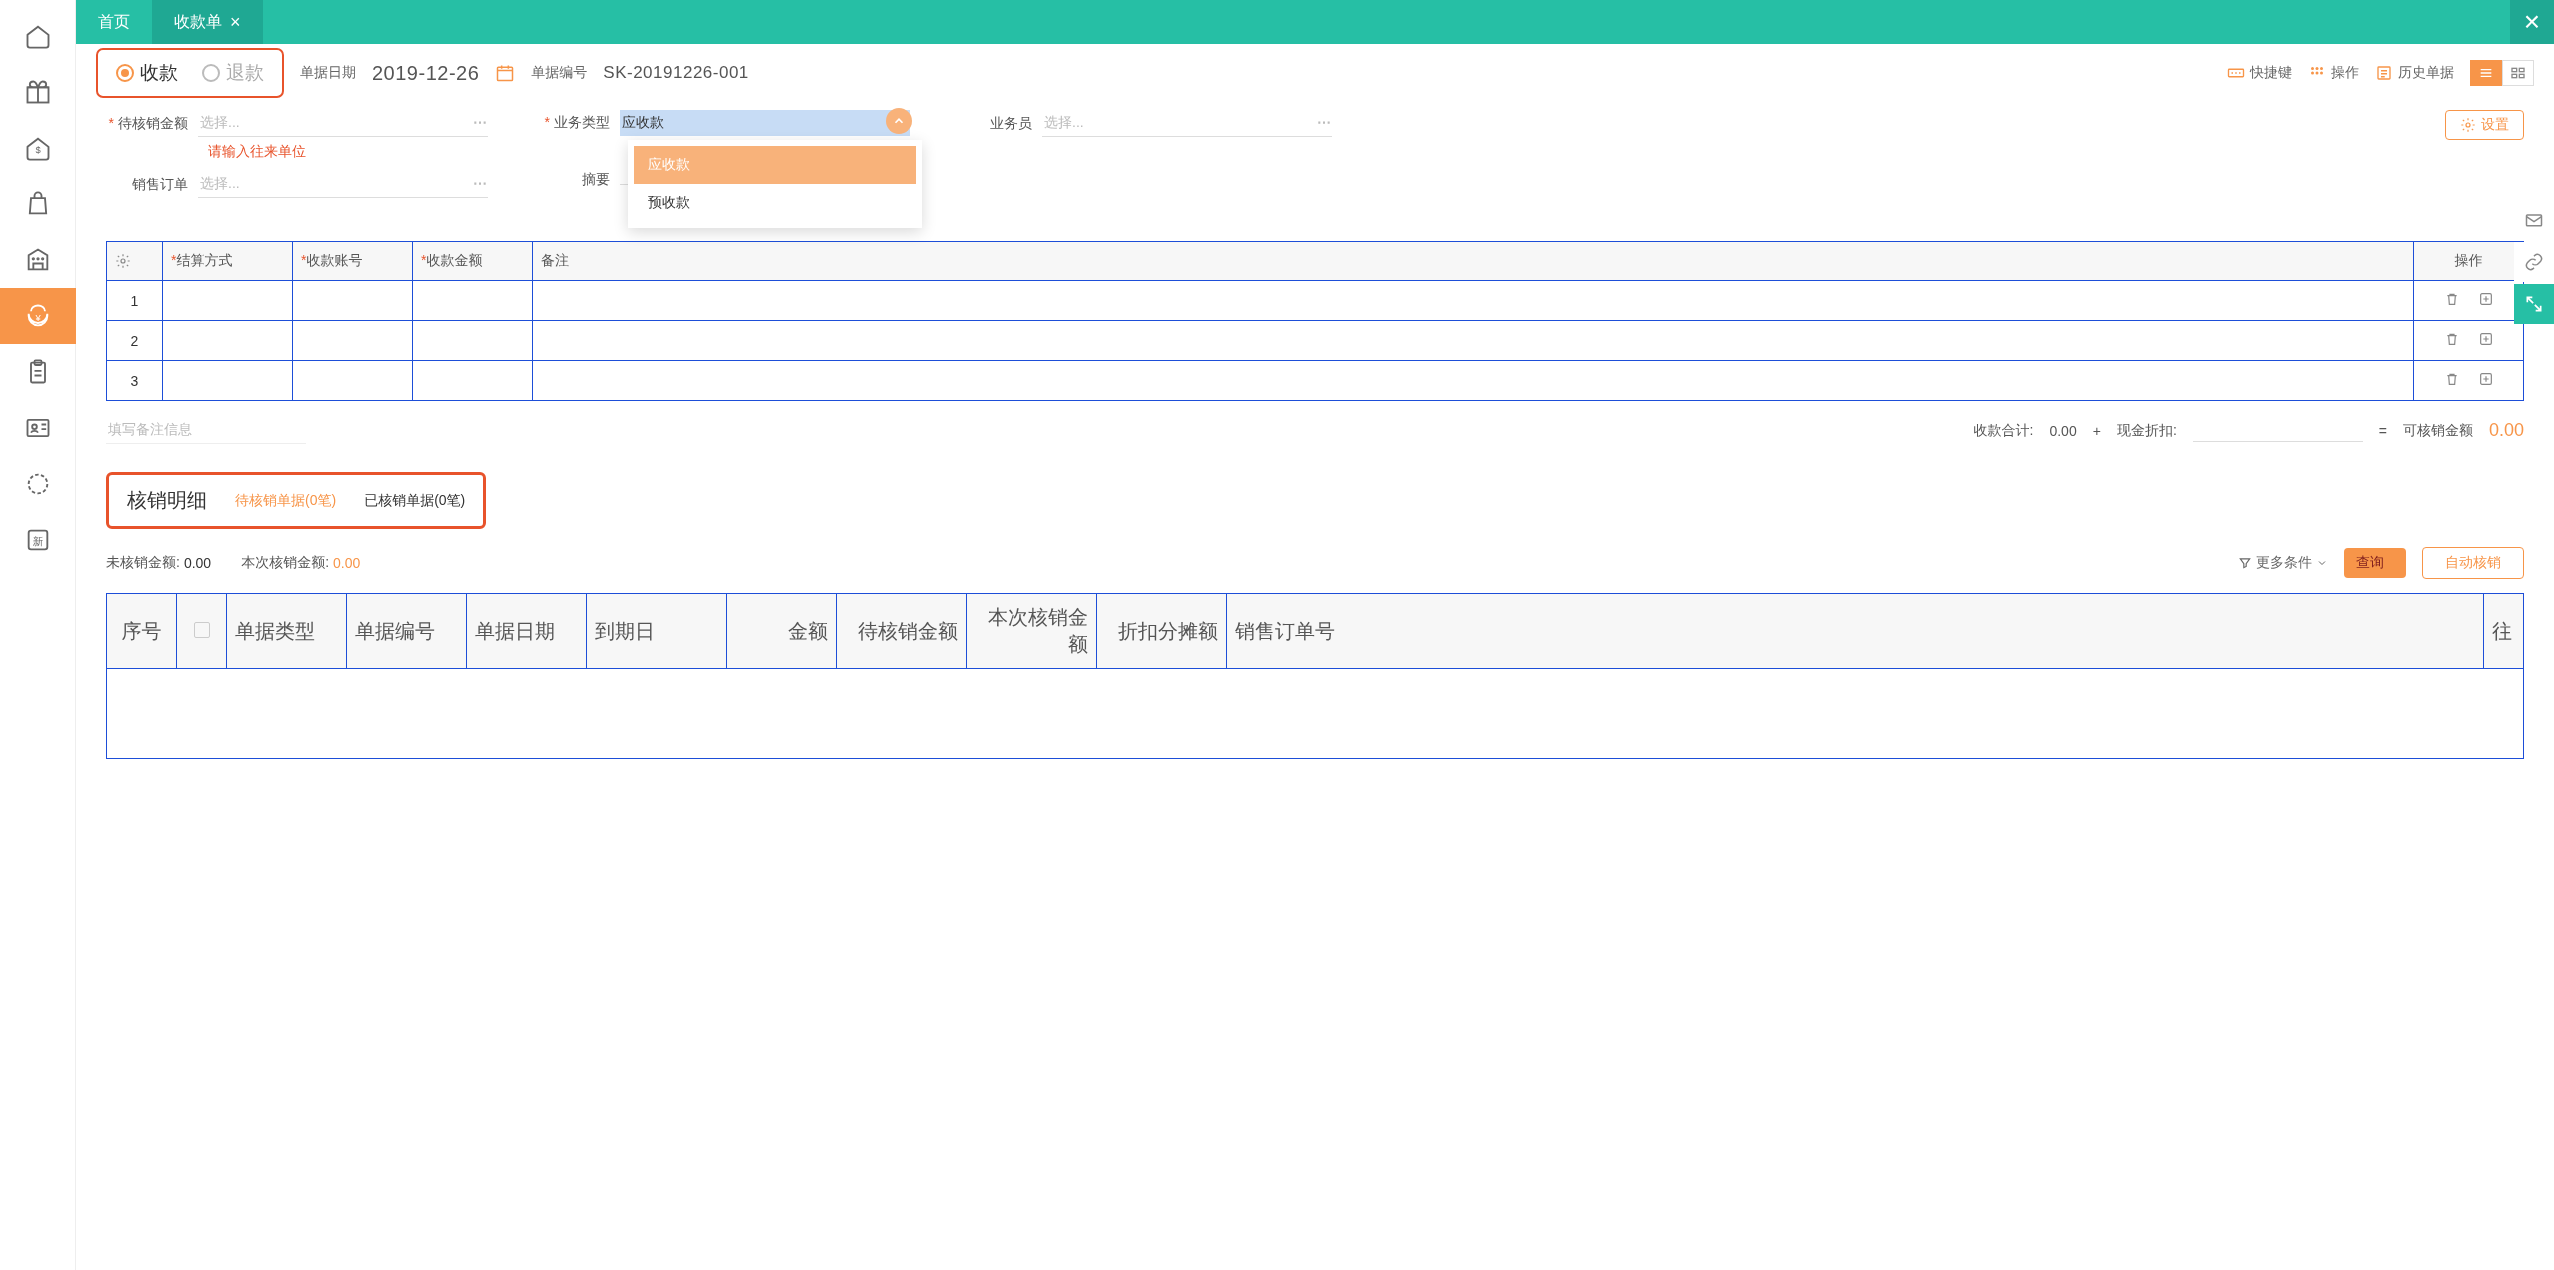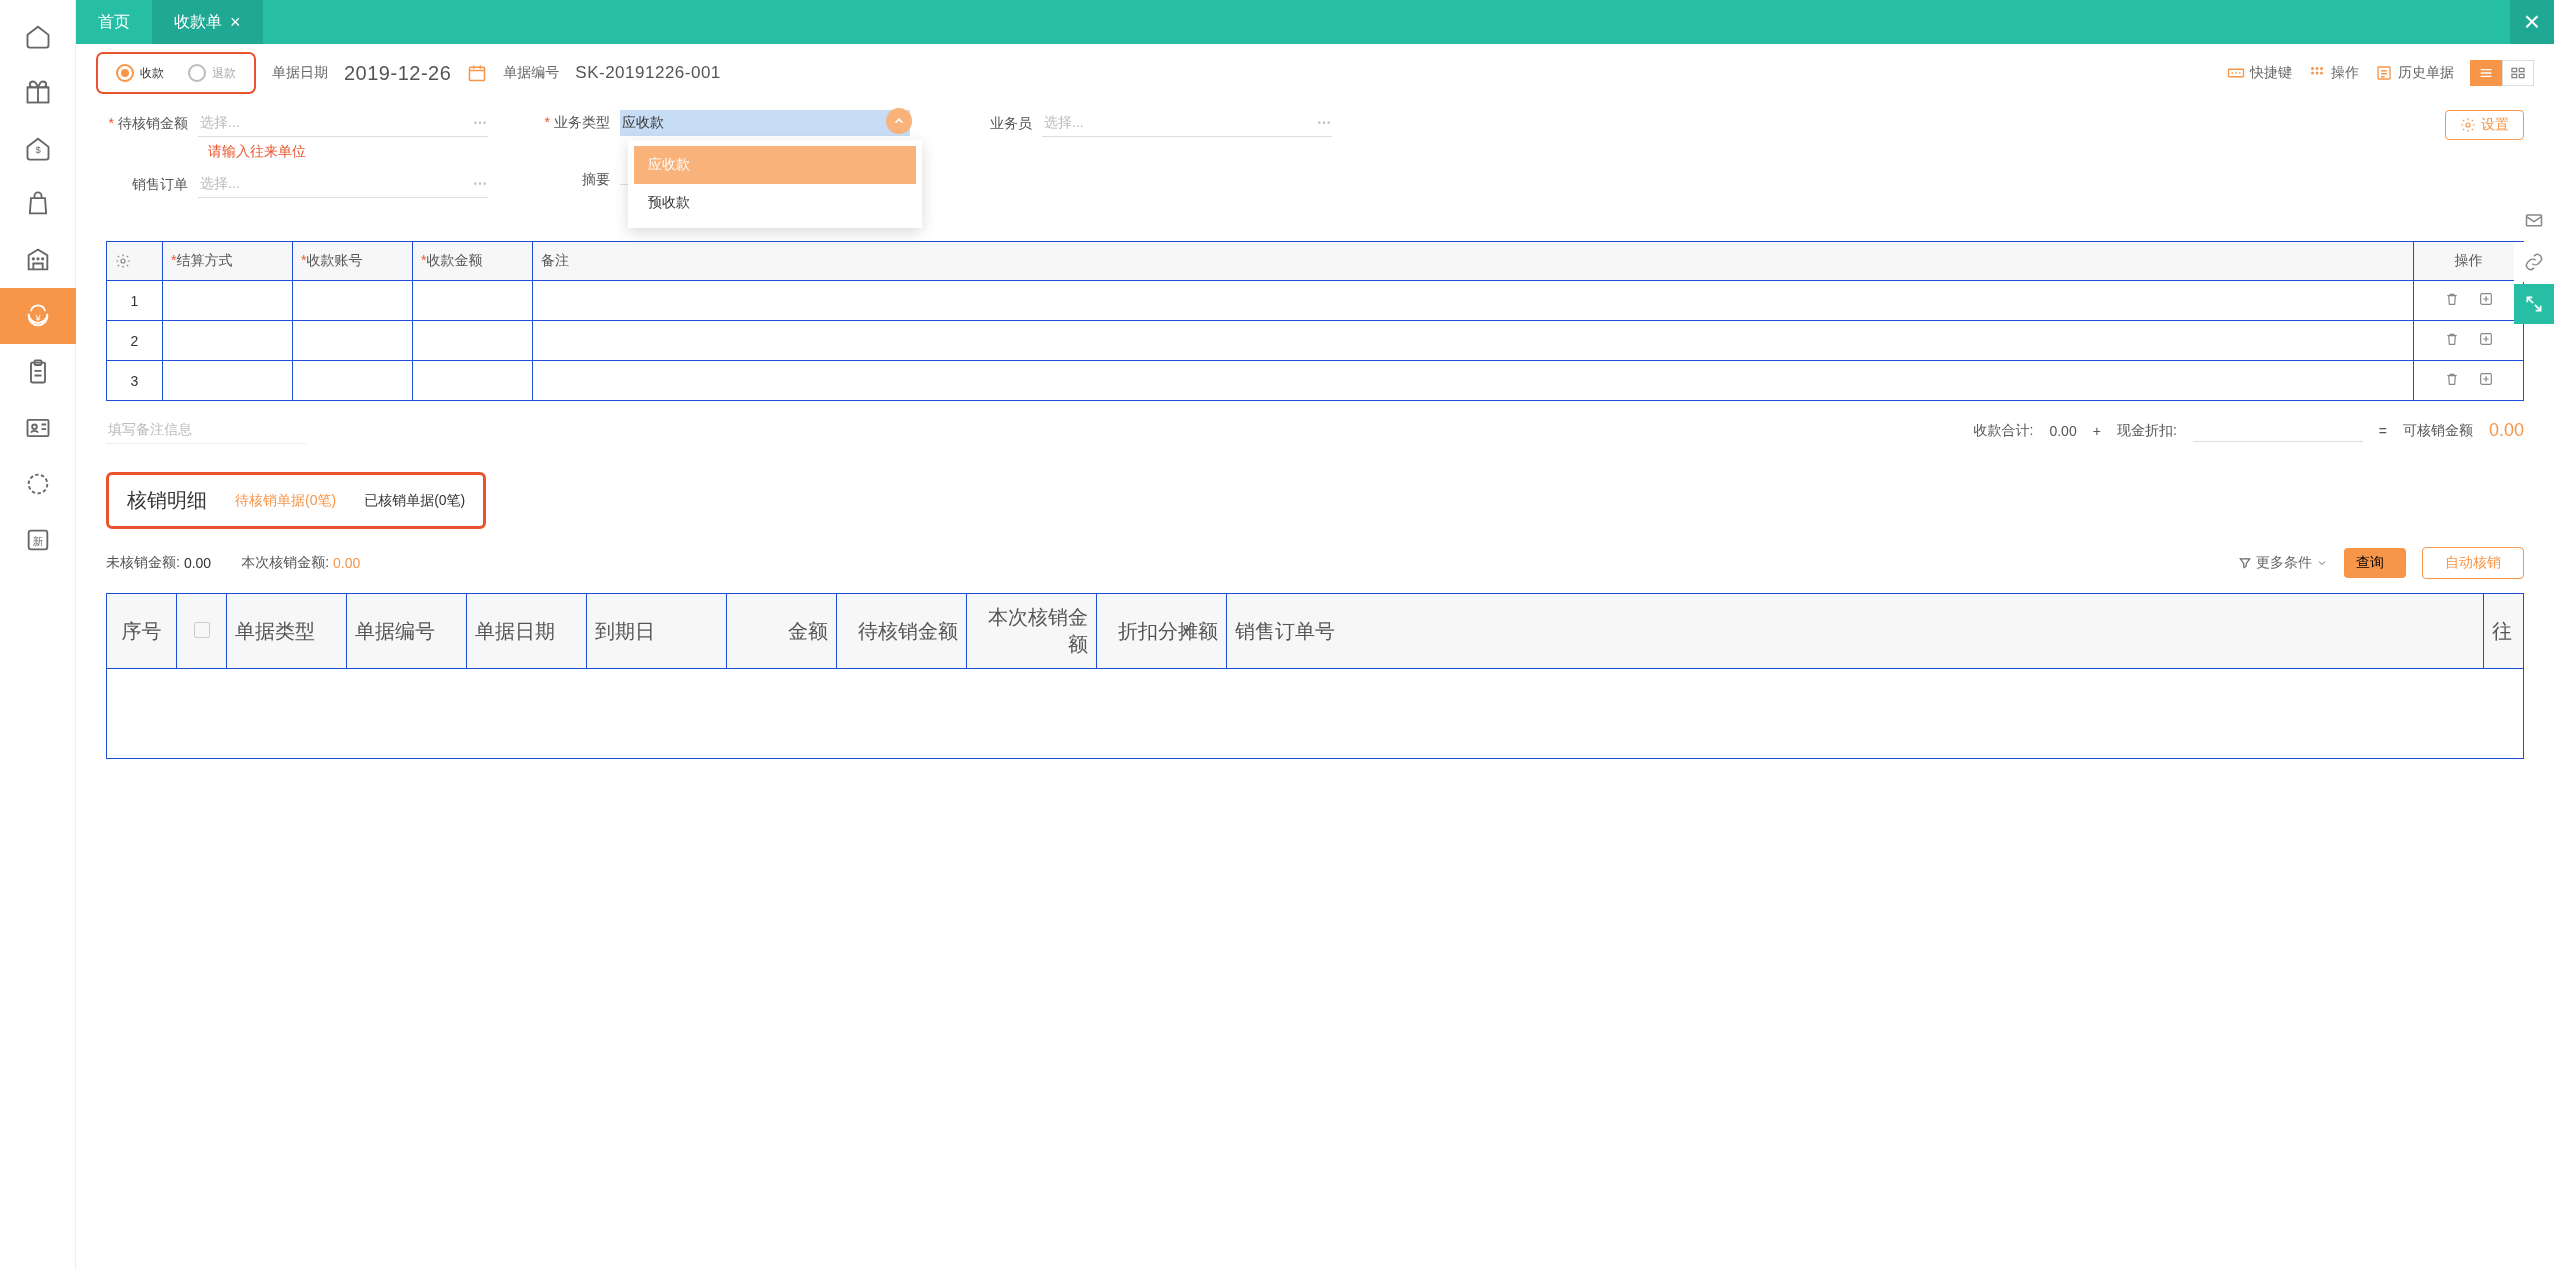--- a/index.html
+++ b/index.html
@@ -24,21 +24,21 @@
 
 .top-tabs { height: 44px; background: #26bfa5; display: flex; align-items: stretch; position: relative; }
 .top-tabs .tab { padding: 0 22px; display: flex; align-items: center; color: #fff; cursor: pointer; font-size: 16px; }
 .top-tabs .tab.active { background: #1fa893; }
 .top-tabs .tab .close-x { margin-left: 8px; font-size: 18px; }
 .top-tabs .close-big { position: absolute; right: 0; top: 0; width: 44px; height: 44px; display: flex; align-items: center; justify-content: center; background: #1fa893; color: #fff; font-size: 28px; cursor: pointer; }
 
 
 .toolbar { height: 58px; display: flex; align-items: center; padding: 0 20px; background: #fff; gap: 16px; }
 .radio-group { display: inline-flex; align-items: center; gap: 24px; border: 2px solid #e8532b; border-radius: 7px; padding: 10px 18px; }
-.radio-item { display: inline-flex; align-items: center; gap: 6px; cursor: pointer; font-size: 12px; }
+.radio-item { display: inline-flex; align-items: center; gap: 6px; cursor: pointer; font-size: 19px; }
 .radio-circle { width: 18px; height: 18px; border: 2px solid #bbb; border-radius: 50%; display: inline-flex; align-items: center; justify-content: center; }
 .radio-circle.checked { border-color: #f79549; }
 .radio-circle.checked::after { content: ""; width: 8px; height: 8px; background: #f79549; border-radius: 50%; }
 .radio-item.checked { color: #333; }
 .radio-item.unchecked { color: #aaa; }
 
 .tb-label { color: #666; }
 .tb-val { font-size: 20px; color: #555; letter-spacing: 0.5px; }
 .cal-ic { color: #f79549; display: inline-flex; }
 
@@ -99,21 +99,21 @@
 .section-tab { cursor: pointer; }
 .section-tab.active { color: #f79549; }
 
 .filter-row { margin-top: 18px; display: flex; align-items: center; }
 .filter-row .lbl { color: #555; }
 .filter-row .val { color: #333; font-weight: 500; margin-left: 4px; }
 .filter-row .val.orange { color: #f79549; }
 .filter-right { margin-left: auto; display: flex; align-items: center; gap: 16px; }
 .link-more { display: inline-flex; align-items: center; gap: 4px; color: #666; cursor: pointer; }
 .btn { padding: 6px 22px; border-radius: 4px; cursor: pointer; }
-.btn-primary { background: #f79549; color: #000000; padding-left: 12px; }
+.btn-primary { background: #f79549; color: #7f1d1d; padding-left: 12px; }
 .btn-outline { border: 1px solid #f79549; color: #f79549; background: #fff; }
 
 .detail-table { margin-top: 14px; }
 .detail-table th { font-size: 20px; }
 .detail-table .col-amt { text-align: right; }
 .chk { width: 16px; height: 16px; border: 1px solid #ccc; border-radius: 2px; display: inline-block; }
 .detail-body { height: 90px; }
 
 
 .footer { position: absolute; bottom: 0; left: 76px; right: 40px; height: 64px; border-top: 1px solid #eee; background: #fff; display: flex; align-items: center; justify-content: flex-end; padding: 0 26px; gap: 24px; }

